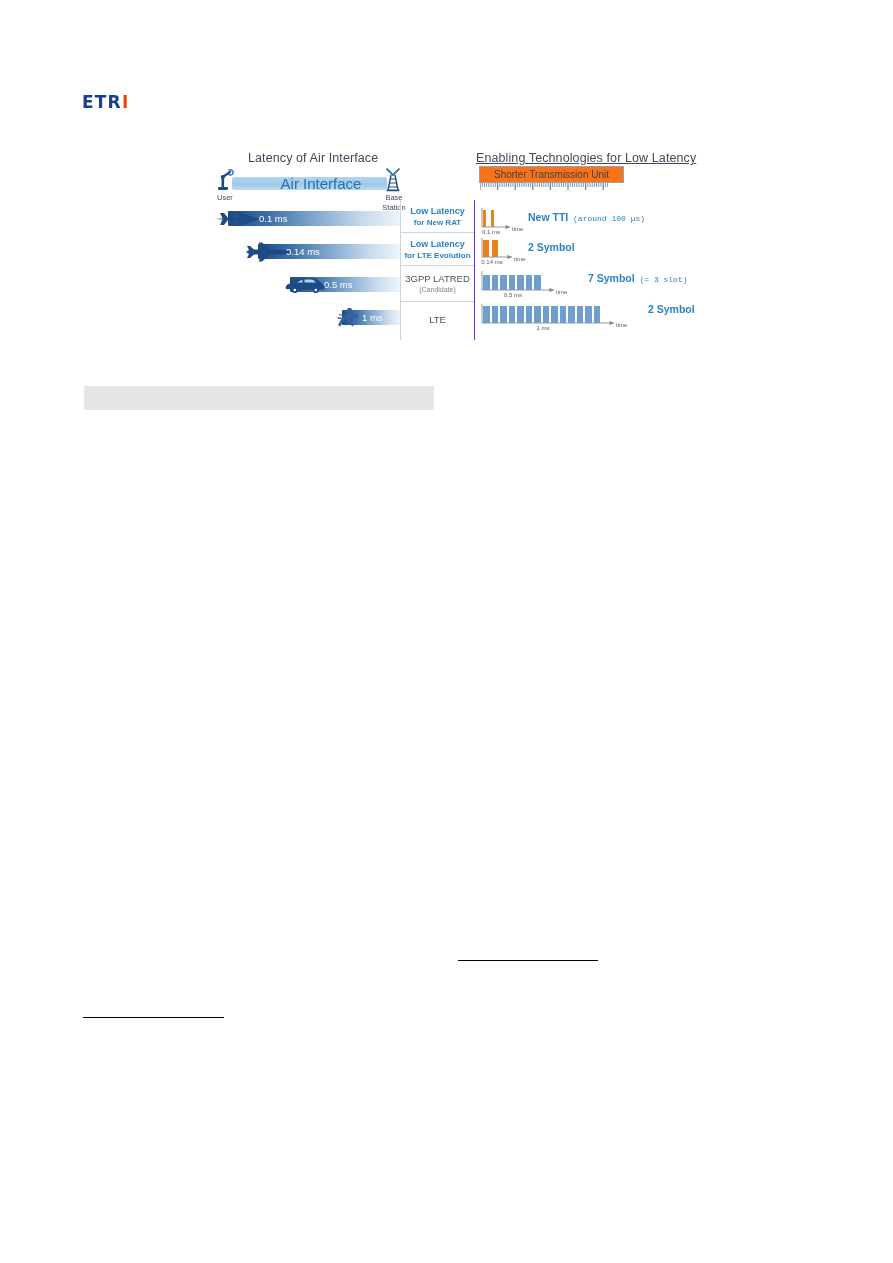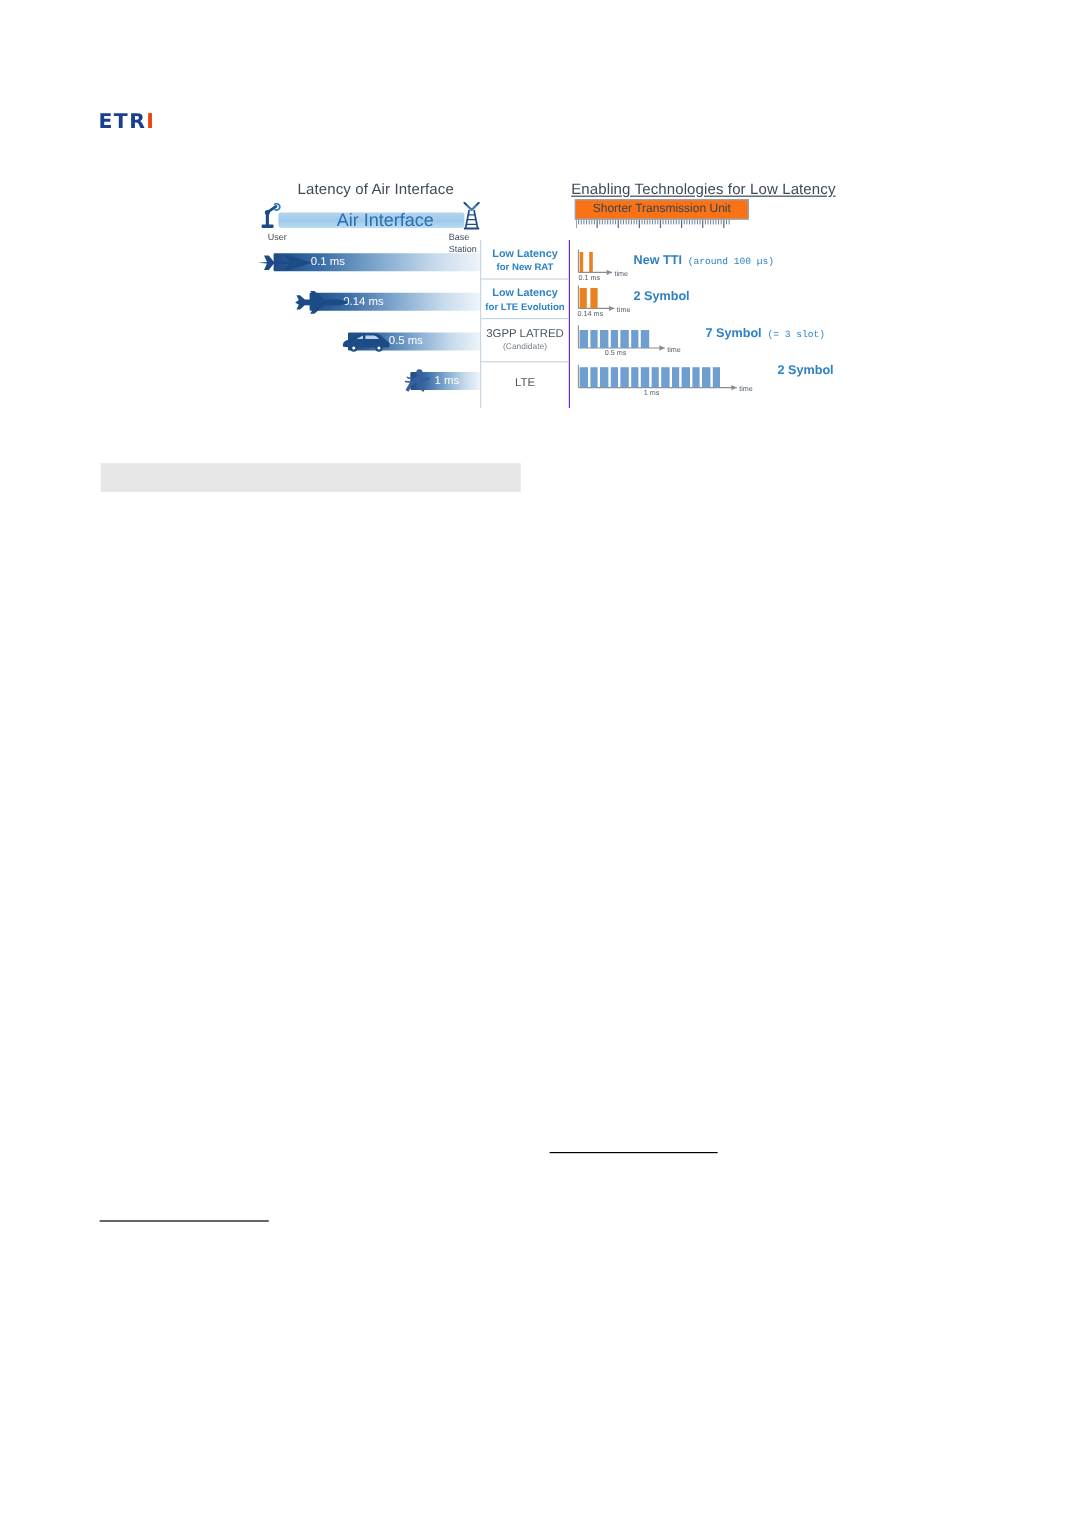--- a/index.html
+++ b/index.html
@@ -90,40 +90,40 @@
     height: 22px;
   }
   .label-user {
     position: absolute;
     left: 3px;
     top: 25px;
     width: 22px;
     font-size: 7.5px;
     color: #3f4a57;
     line-height: 10px;
-    text-align: right;
+    text-align: left;
   }
 
   
   .icon-tower {
     position: absolute;
     left: 170px;
     top: 0px;
     width: 18px;
     height: 24px;
   }
   .label-base {
     position: absolute;
     left: 160px;
     top: 25px;
     width: 40px;
     font-size: 7.5px;
     color: #3f4a57;
     line-height: 10px;
-    text-align: left;
+    text-align: center;
   }
 
   
   .lat-row { position: absolute; left: 0; width: 186px; height: 22px; }
   #lat-row-0 { top: 40px; }
   #lat-row-1 { top: 73px; }
   #lat-row-2 { top: 106px; }
   #lat-row-3 { top: 139px; }
 
   .lat-bar {

